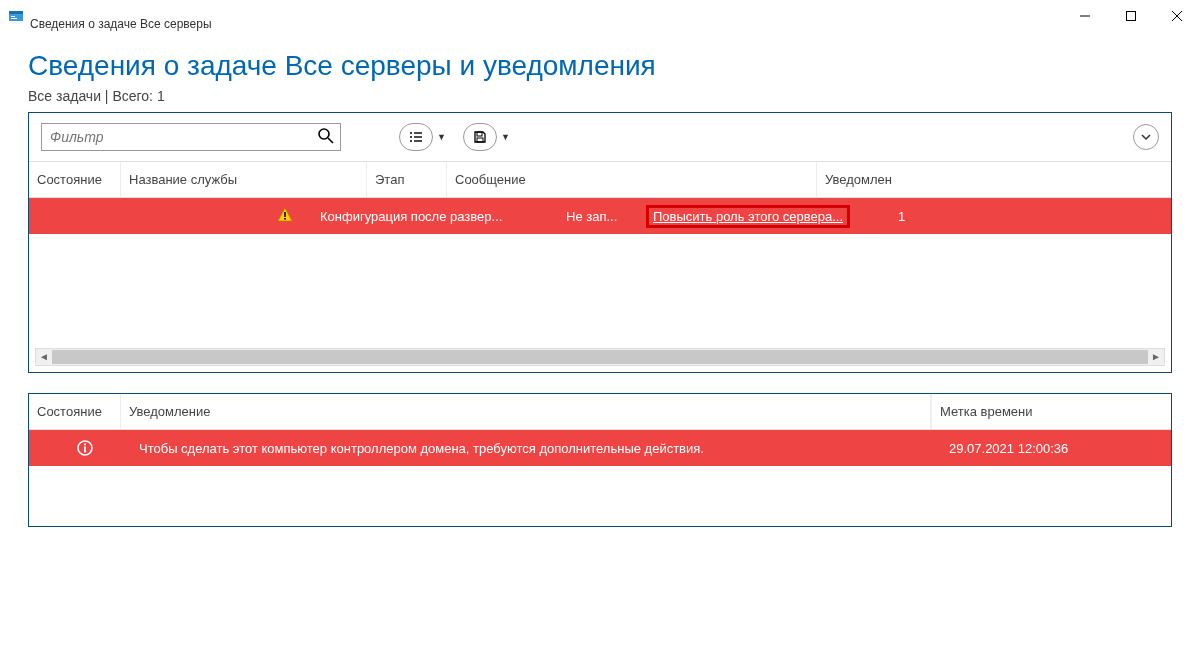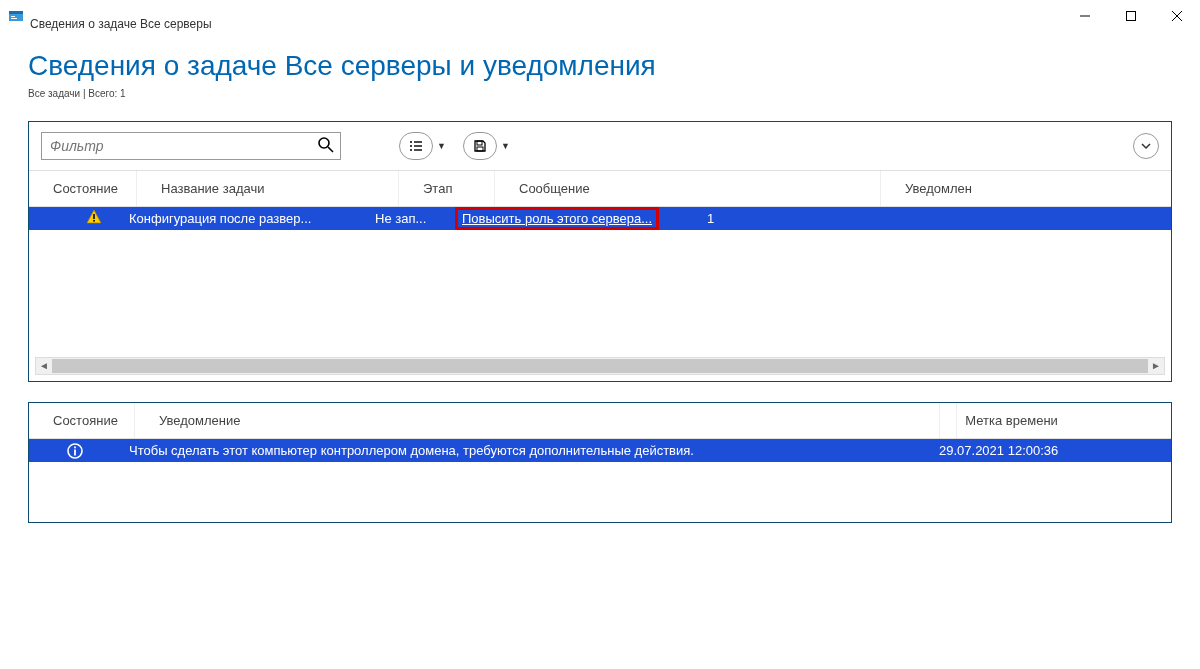--- a/index.html
+++ b/index.html
@@ -5,37 +5,37 @@
   * { box-sizing: border-box; margin: 0; padding: 0; }
   body { font-family: "Segoe UI", Tahoma, sans-serif; font-size: 13px; color: #333; background: #fff; width: 1200px; height: 669px; overflow: hidden; }
   .titlebar { height: 32px; display: flex; align-items: center; padding: 0 0 0 8px; }
   .title-icon { width: 16px; height: 16px; margin-right: 6px; }
   .title-text { font-size: 12px; margin-top: 16px; }
   .win-controls { margin-left: auto; display: flex; }
   .win-btn { width: 46px; height: 32px; display: flex; align-items: center; justify-content: center; font-family: "Segoe MDL2 Assets", sans-serif; font-size: 10px; cursor: default; }
 
   .content { padding: 18px 28px 0 28px; }
   .page-title { font-size: 28px; font-weight: 300; color: #0067b3; margin-bottom: 6px; }
-  .subtitle { font-size: 10px; color: #444; margin-bottom: 22px; }
+  .subtitle { font-size: 14px; color: #444; margin-bottom: 8px; }
 
   .panel { border: 1px solid #0c4a6e; background: #fff; margin-bottom: 20px; }
 
   
   .toolbar { padding: 10px 12px; display: flex; align-items: center; gap: 14px; }
   .filter-box { position: relative; width: 300px; }
   .filter-input { width: 100%; height: 28px; border: 1px solid #999; padding: 0 30px 0 8px; font-style: italic; color: #888; font-size: 14px; }
   .filter-search-icon { position: absolute; right: 6px; top: 4px; font-size: 16px; }
   .tool-btn { width: 34px; height: 28px; border: 1px solid #999; border-radius: 14px; display: flex; align-items: center; justify-content: center; position: relative; }
   .tool-btn-wrap { display: flex; align-items: center; width: 50px; }
   .expand-btn { margin-left: auto; width: 26px; height: 26px; border: 1px solid #999; border-radius: 13px; display: flex; align-items: center; justify-content: center; }
 
   
   .hdr-row { display: flex; border-top: 1px solid #dfdfdf; border-bottom: 1px solid #dfdfdf; }
-  .hdr-cell { padding: 10px 8px; font-size: 13px; color: #444; border-right: 1px solid #eee; white-space: nowrap; overflow: hidden; margin-left: 16px; }
-  .data-row { display: flex; background: #1d4ed8; color: #fff; align-items: center; height: 23px; }
+  .hdr-cell { padding: 10px 8px; font-size: 13px; color: #444; border-right: 1px solid #eee; white-space: nowrap; overflow: hidden; }
+  .data-row { display: flex; background: #ef4444; color: #fff; align-items: center; height: 36px; justify-content: center; }
   .data-cell { padding: 0 8px; font-size: 13px; white-space: nowrap; overflow: hidden; text-overflow: ellipsis; }
   .warn-icon { display: inline-block; }
   .action-link { text-decoration: underline; }
   .action-highlight { border: 3px solid #d40000; padding: 1px 4px; display: inline-block; }
 
   
   .c1 { width: 92px; text-align: right; padding-right: 18px;}
   .c1h { width: 92px; }
   .c2 { width: 246px; }
   .c3 { width: 80px; }
@@ -133,21 +133,21 @@
       </div>
       <div class="expand-btn">
         <svg width="12" height="12" viewBox="0 0 12 12">
             <path d="M2 4 l4 4 l4 -4" fill="none" stroke="#333" stroke-width="1.5"></path>
           </svg>
       </div>
     </div>
 
     <div class="hdr-row">
       <div class="hdr-cell c1h">Состояние</div>
-      <div class="hdr-cell c2">Название задачи</div>
+      <div class="hdr-cell c2">Название службы</div>
       <div class="hdr-cell c3">Этап</div>
       <div class="hdr-cell c4">Сообщение</div>
       <div class="hdr-cell c6" style="border-right:none">Уведомлен</div>
     </div>
 
     <div class="tbl-body">
       <div class="data-row">
         <div class="data-cell c1">
           <span class="warn-icon">
             <svg width="18" height="18" viewBox="0 0 18 18">

